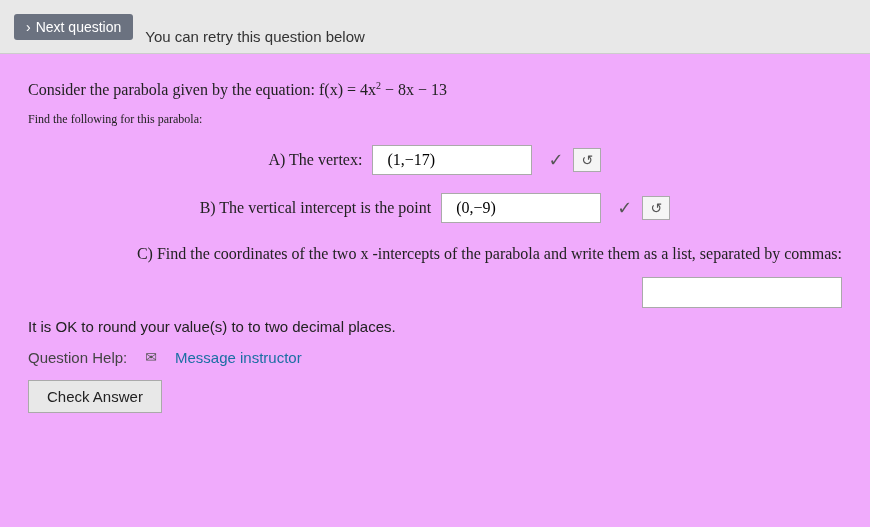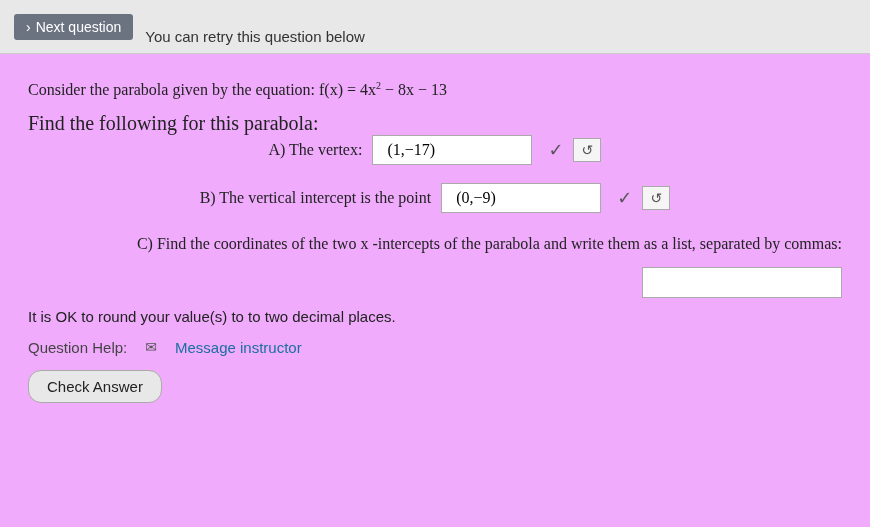--- a/index.html
+++ b/index.html
@@ -53,22 +53,23 @@
     }
 
     .question-text {
       font-size: 16px;
       color: #222;
       margin-bottom: 10px;
       line-height: 1.5;
     }
 
     .sub-label {
-      font-size: 20px;
-      color: #222;
+      font-size: 12px;
+      color: #222;
+      margin-bottom: 18px;
     }
 
     .answer-row {
       display: flex;
       align-items: center;
       margin-bottom: 18px;
       gap: 10px;
       justify-content: center;
     }
 
@@ -161,21 +162,21 @@
       font-size: 14px;
     }
 
     .check-answer-btn {
       background-color: #e8e8e8;
       border: 1px solid #aaa;
       padding: 7px 18px;
       font-size: 15px;
       cursor: pointer;
       font-family: Arial, sans-serif;
-      border-radius: 13px;
+      border-radius: 0;
       color: #222;
     }
 
     sup {
       font-size: 10px;
     }
   </style>
 </head>
 <body>
 

